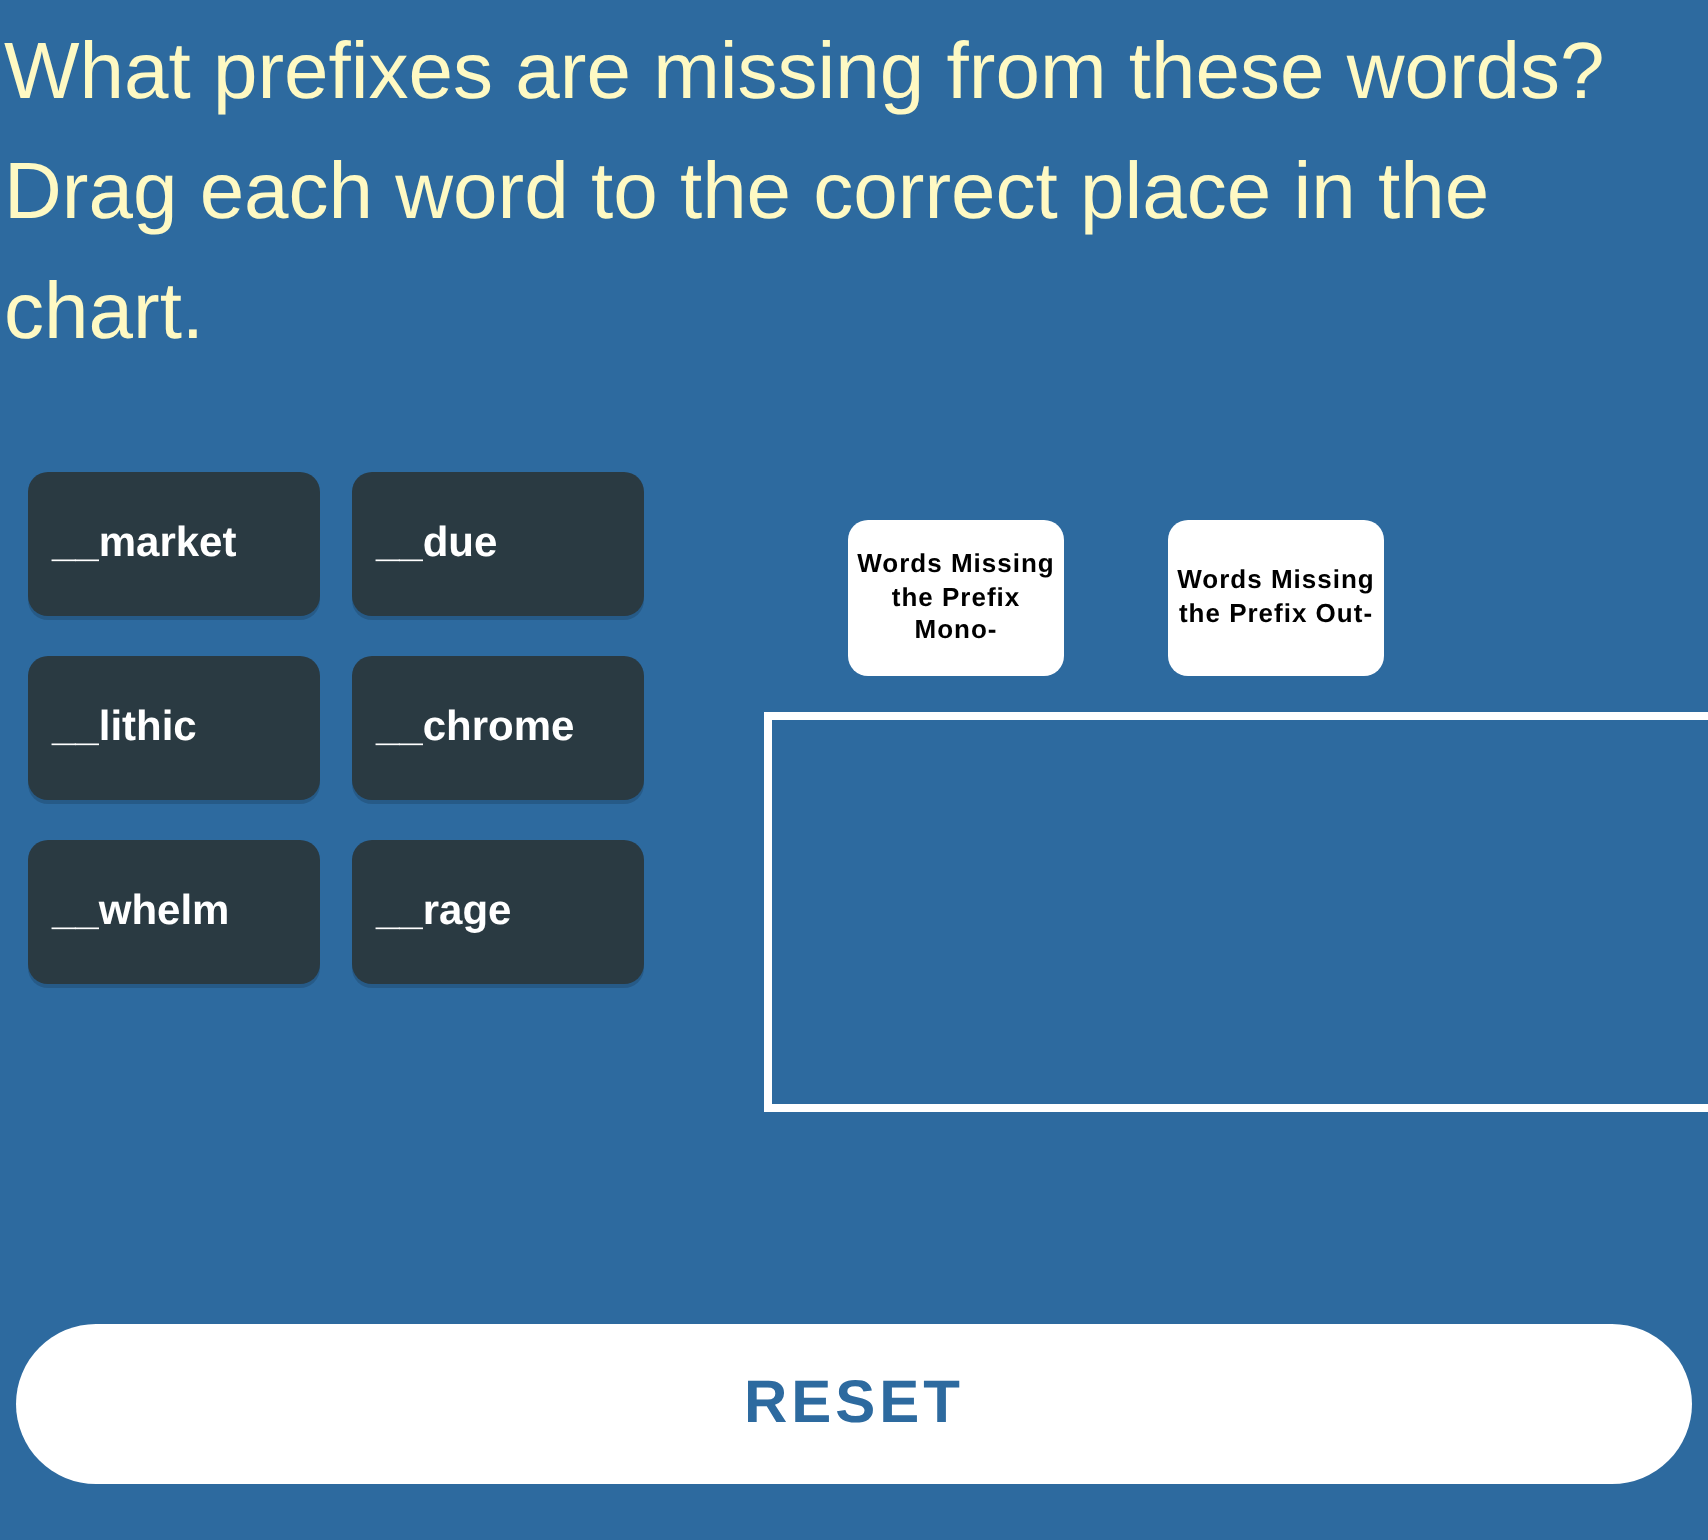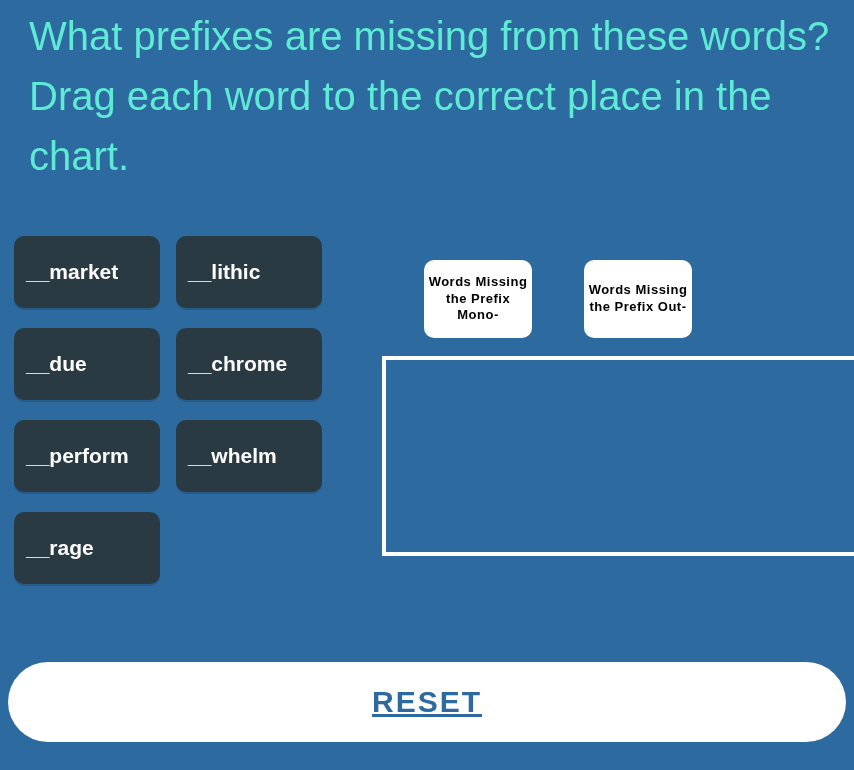--- a/index.html
+++ b/index.html
@@ -5,25 +5,25 @@
   * { box-sizing: border-box; margin: 0; padding: 0; }
   body {
     background: #2d6a9f;
     font-family: -apple-system, BlinkMacSystemFont, "Segoe UI", Arial, sans-serif;
     width: 854px;
     height: 770px;
     overflow: hidden;
     position: relative;
   }
   .question {
-    color: #5eead4;
+    color: #fef9c3;
     font-size: 40px;
     font-weight: 400;
     line-height: 1.5;
-    padding: 6px 12px 0 29px;
+    padding: 6px 12px 0 2px;
   }
   .content-area {
     display: flex;
     padding: 50px 0 0 14px;
     gap: 60px;
   }
   .word-bank {
     display: grid;
     grid-template-columns: repeat(2, 146px);
     grid-auto-rows: 72px;
@@ -91,36 +91,34 @@
     background: #fff;
     color: #2d6a9f;
     border: none;
     border-radius: 48px;
     height: 80px;
     font-size: 30px;
     font-weight: 600;
     letter-spacing: 2px;
     cursor: pointer;
     font-family: inherit;
-    text-decoration: underline;
   }
 </style>
 </head>
 <body>
 
 <div class="question">What prefixes are missing from these words? Drag each word to the correct place in the chart.</div>
 
 <div class="content-area">
 
   <div class="word-bank">
     <div class="word-tile">__market</div>
+    <div class="word-tile">__due</div>
     <div class="word-tile">__lithic</div>
-    <div class="word-tile">__due</div>
     <div class="word-tile">__chrome</div>
-    <div class="word-tile">__perform</div>
     <div class="word-tile">__whelm</div>
     <div class="word-tile">__rage</div>
   </div>
 
   <div class="chart-area">
     <div class="headers">
       <div class="header-card">Words Missing the Prefix Mono-</div>
       <div class="header-card">Words Missing the Prefix Out-</div>
     </div>
     <div class="drop-zone"></div>

